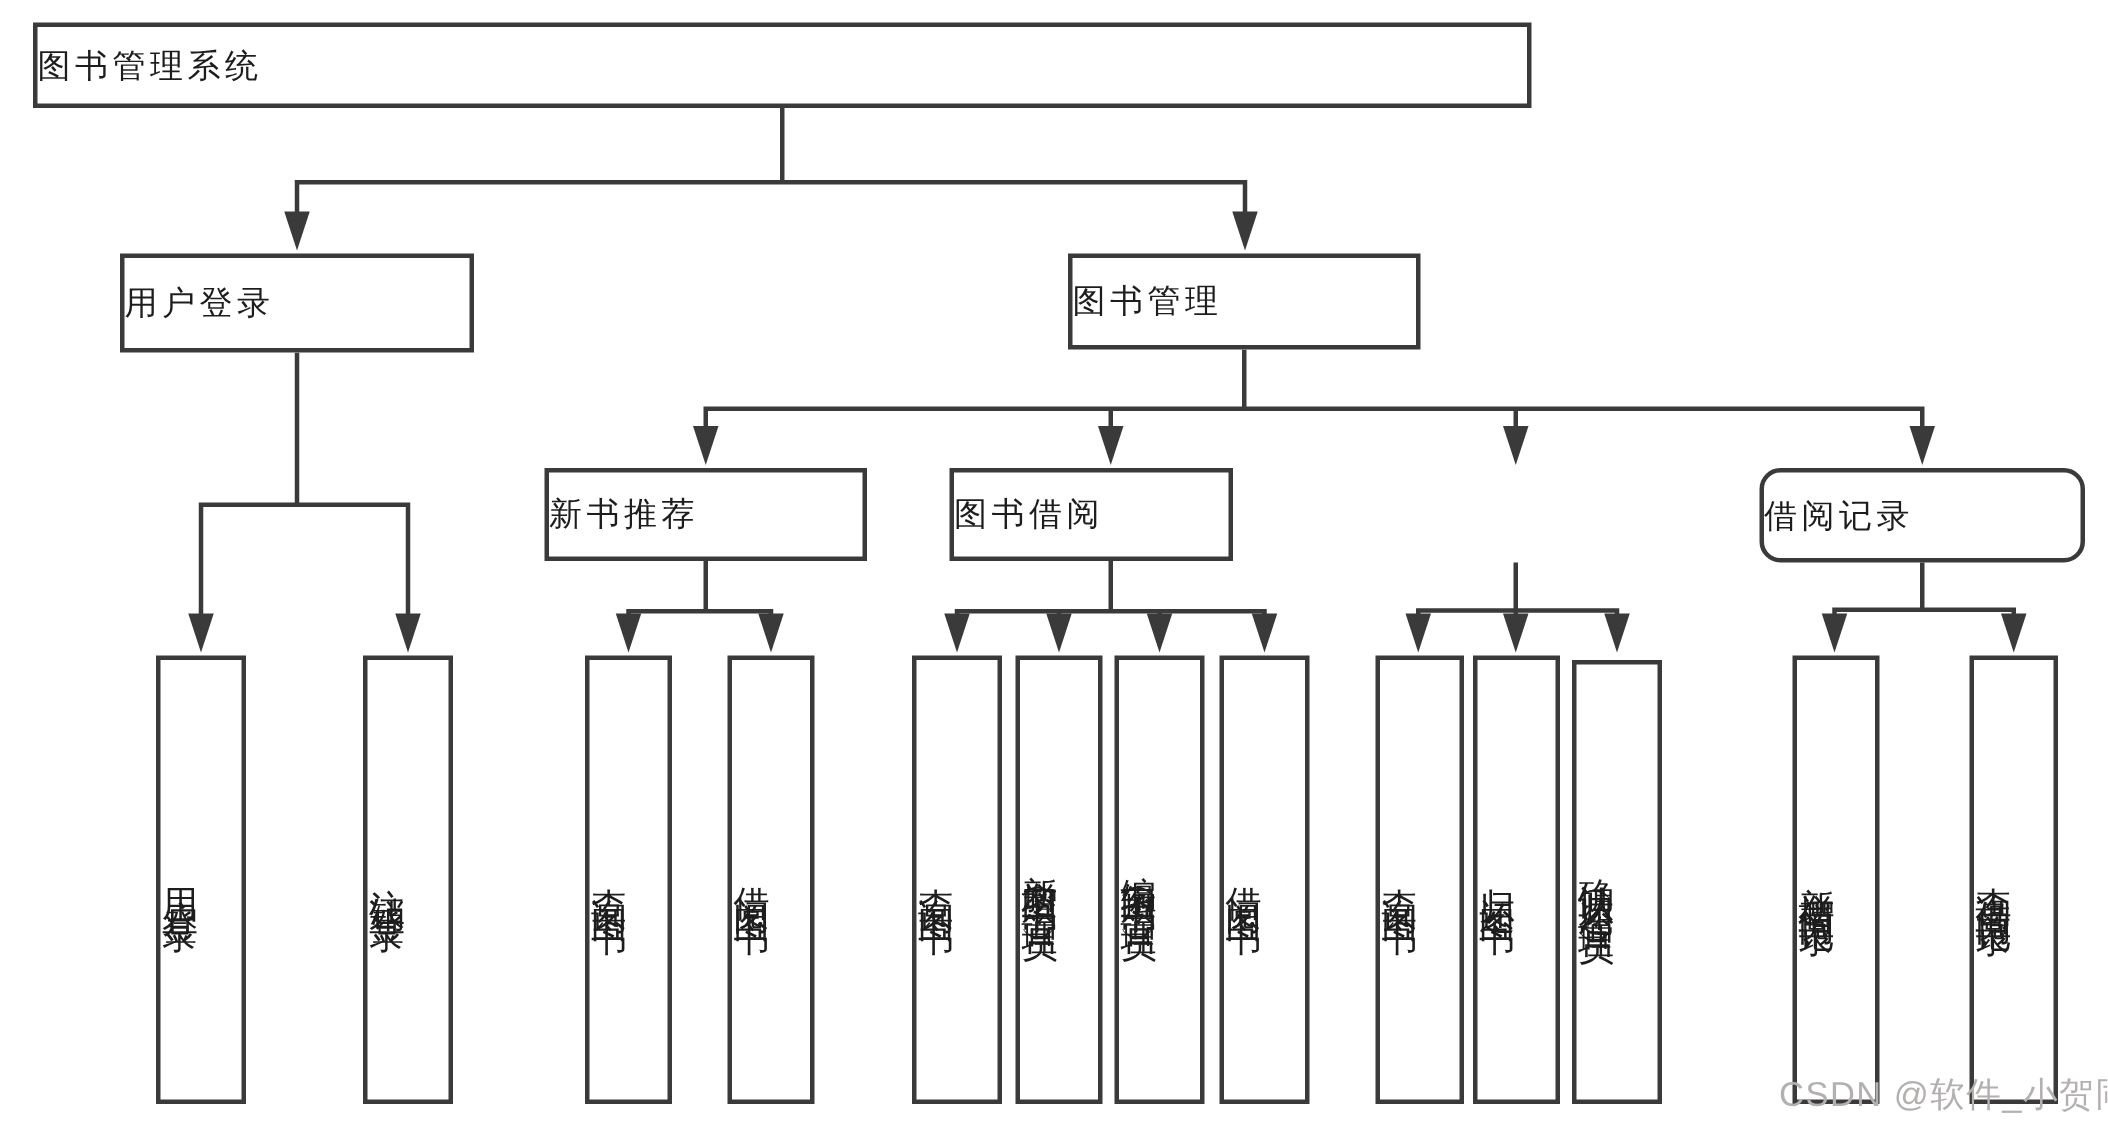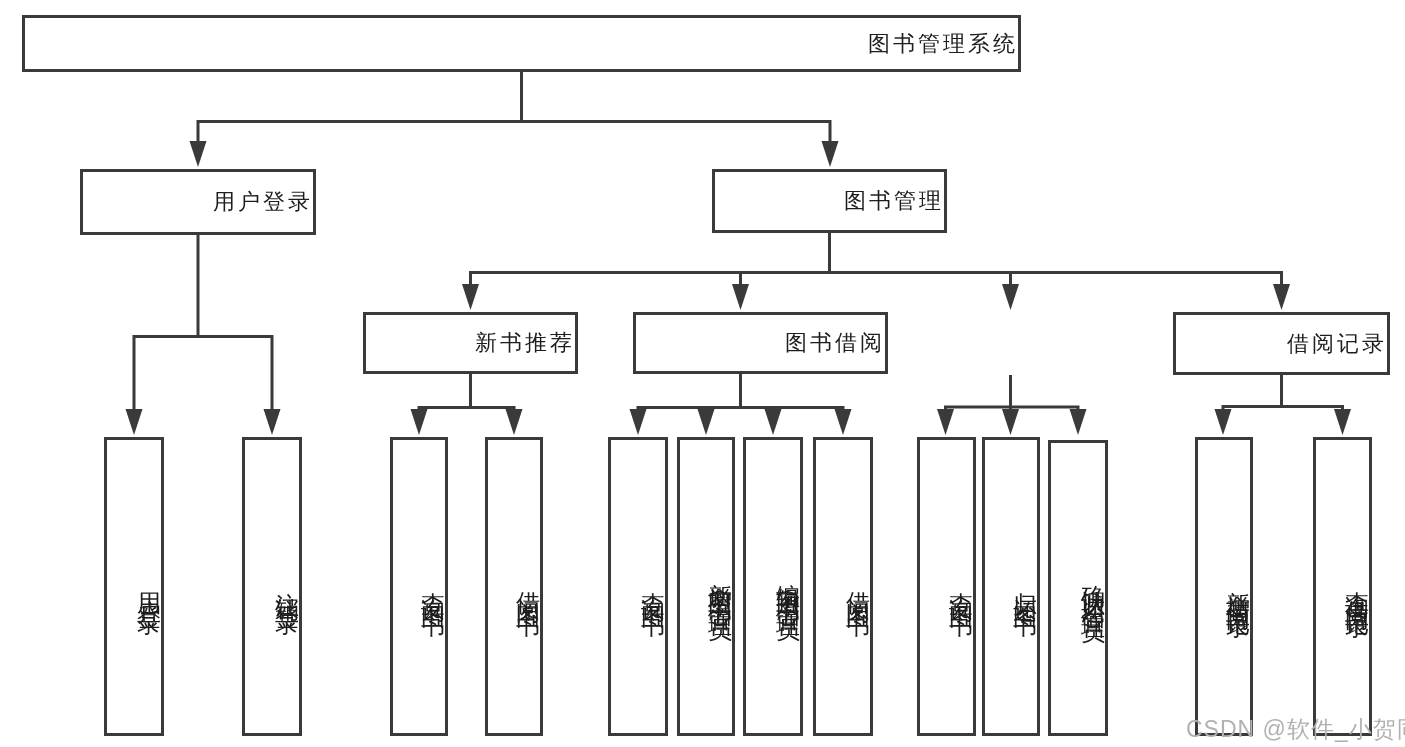--- a/index.html
+++ b/index.html
@@ -21,21 +21,21 @@
     top: 0;
     z-index: 1;
   }
   .box {
     position: absolute;
     box-sizing: border-box;
     border: 3px solid #3a3a3a;
     background: #ffffff;
     display: flex;
     align-items: center;
-    justify-content: flex-end;
+    justify-content: flex-start;
     z-index: 2;
   }
   .hlabel {
     font-size: 22px;
     letter-spacing: 3px;
     color: #1d1d1d;
     white-space: nowrap;
   }
   .vlabel {
     writing-mode: vertical-rl;
@@ -114,24 +114,24 @@
   <div class="box" style="left:80px; top:169px; width:236px; height:66px;">
     <span class="hlabel">用户登录</span>
   </div>
   <div class="box" style="left:712px; top:169px; width:235px; height:64px;">
     <span class="hlabel">图书管理</span>
   </div>
 
   <div class="box" style="left:363px; top:312px; width:215px; height:62px;">
     <span class="hlabel">新书推荐</span>
   </div>
-  <div class="box" style="left:633px; top:312px; width:255px; height:62px;">
+  <div class="box" style="left:633px; top:312px; width:189px; height:62px;">
     <span class="hlabel">图书借阅</span>
   </div>
-  <div class="box" style="left:1173px; top:312px; width:217px; height:63px;">
+  <div class="box" style="left:1173px; top:312px; width:217px; height:63px;border-radius:14px;">
     <span class="hlabel">借阅记录</span>
   </div>
 
   <div class="box" style="left:104px; top:437px; width:60px; height:299px;">
     <span class="vlabel">用户登录</span>
   </div>
   <div class="box" style="left:242px; top:437px; width:60px; height:299px;">
     <span class="vlabel">注销登录</span>
   </div>
 

